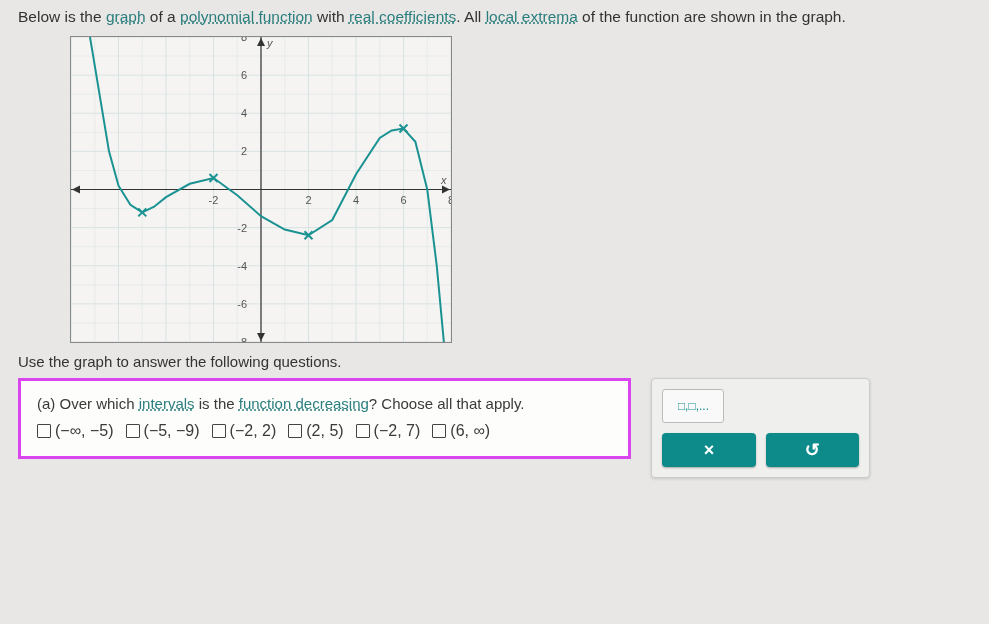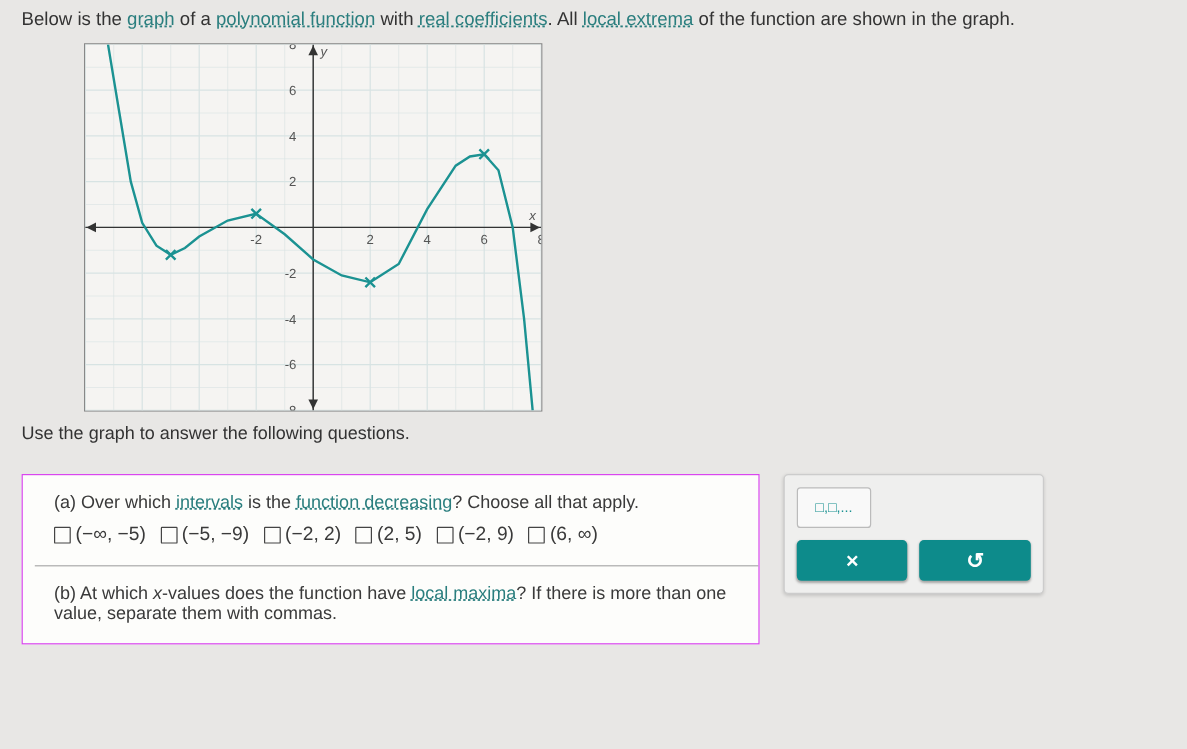--- a/index.html
+++ b/index.html
@@ -30,33 +30,32 @@
     }
     .graph-box {
       border: 1px solid #888;
       width: 380px;
       height: 305px;
       background: #f5f4f2;
       position: relative;
     }
     .followup {
       margin-top: 8px;
-      margin-bottom: 25px;
+      margin-bottom: 8px;
       color: #333;
     }
     .answer-area {
       display:flex;
       align-items: flex-start;
       gap: 20px;
     }
     .qa-box {
-      border: 1px solid #d946ef;
+      border: 3px solid #d946ef;
       background: #fdfdfb;
       width: 680px;
-      padding-left: 10px;
     }
     .qa-section {
       border-bottom: 1px solid #aaa;
       padding: 14px 16px 16px;
     }
     .qa-section:last-child { border-bottom:none; }
     .choice-row {
       margin-top: 10px;
       display:flex;
       flex-wrap: wrap;
@@ -220,32 +219,27 @@
             <span class="choice">
               <span class="cb"></span>
               <span>(−2, 2)</span>
             </span>
             <span class="choice">
               <span class="cb"></span>
               <span>(2, 5)</span>
             </span>
             <span class="choice">
               <span class="cb"></span>
-              <span>(−2, 9)</span>
+              <span>(−2, 7)</span>
             </span>
             <span class="choice">
               <span class="cb"></span>
               <span>(6, ∞)</span>
             </span>
           </div>
-      </div>
-      <div class="qa-section">
-        <div>
-          <span>(b) At which </span><i>x</i><span>-values does the function have </span><span class="link">local maxima</span><span>? If there is more than one value, separate them with commas.</span>
-        </div>
       </div>
     </div>
 
     <div class="toolbox">
       <div class="tool-top">
         <div class="tool-item">
           <span class="sm-box">□,□,...</span>
         </div>
       </div>
       <div class="tool-bottom">

